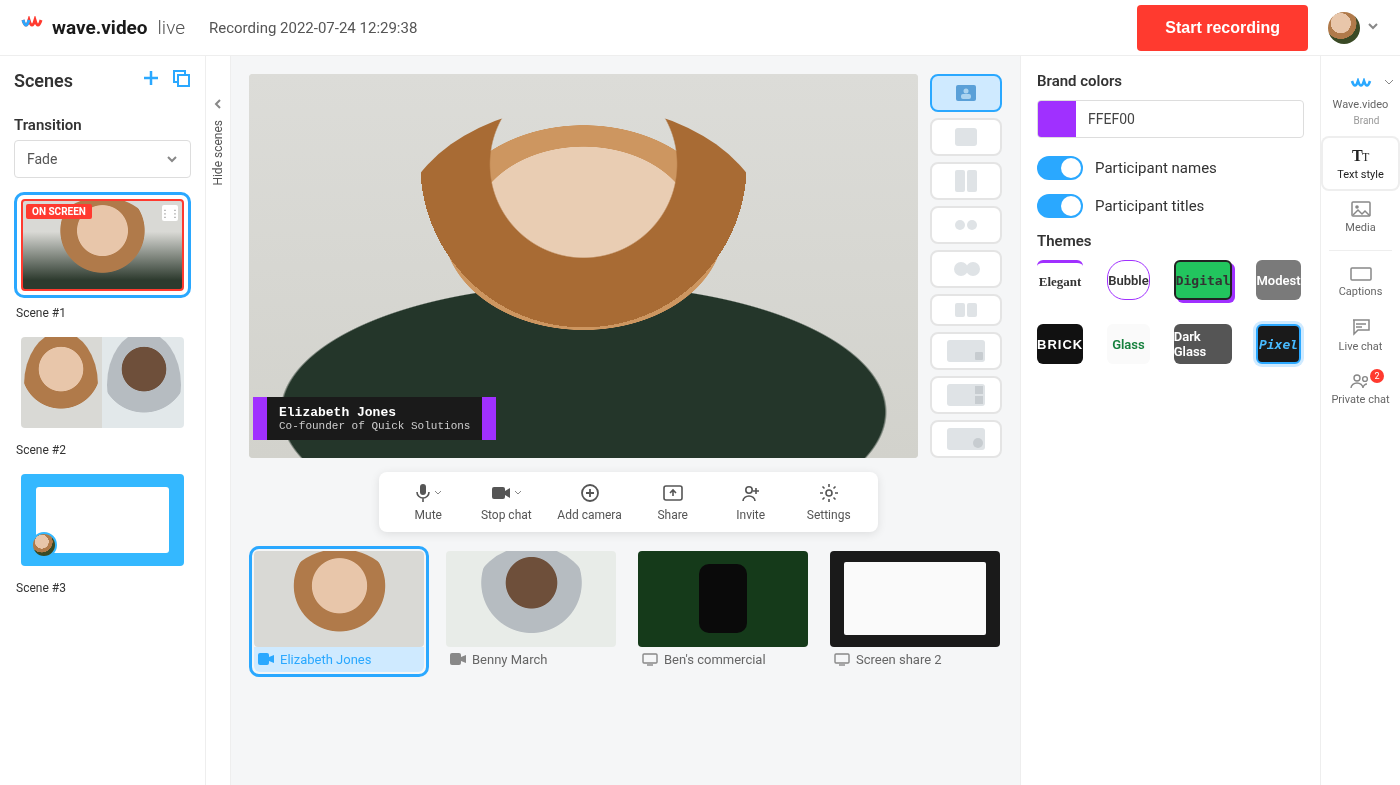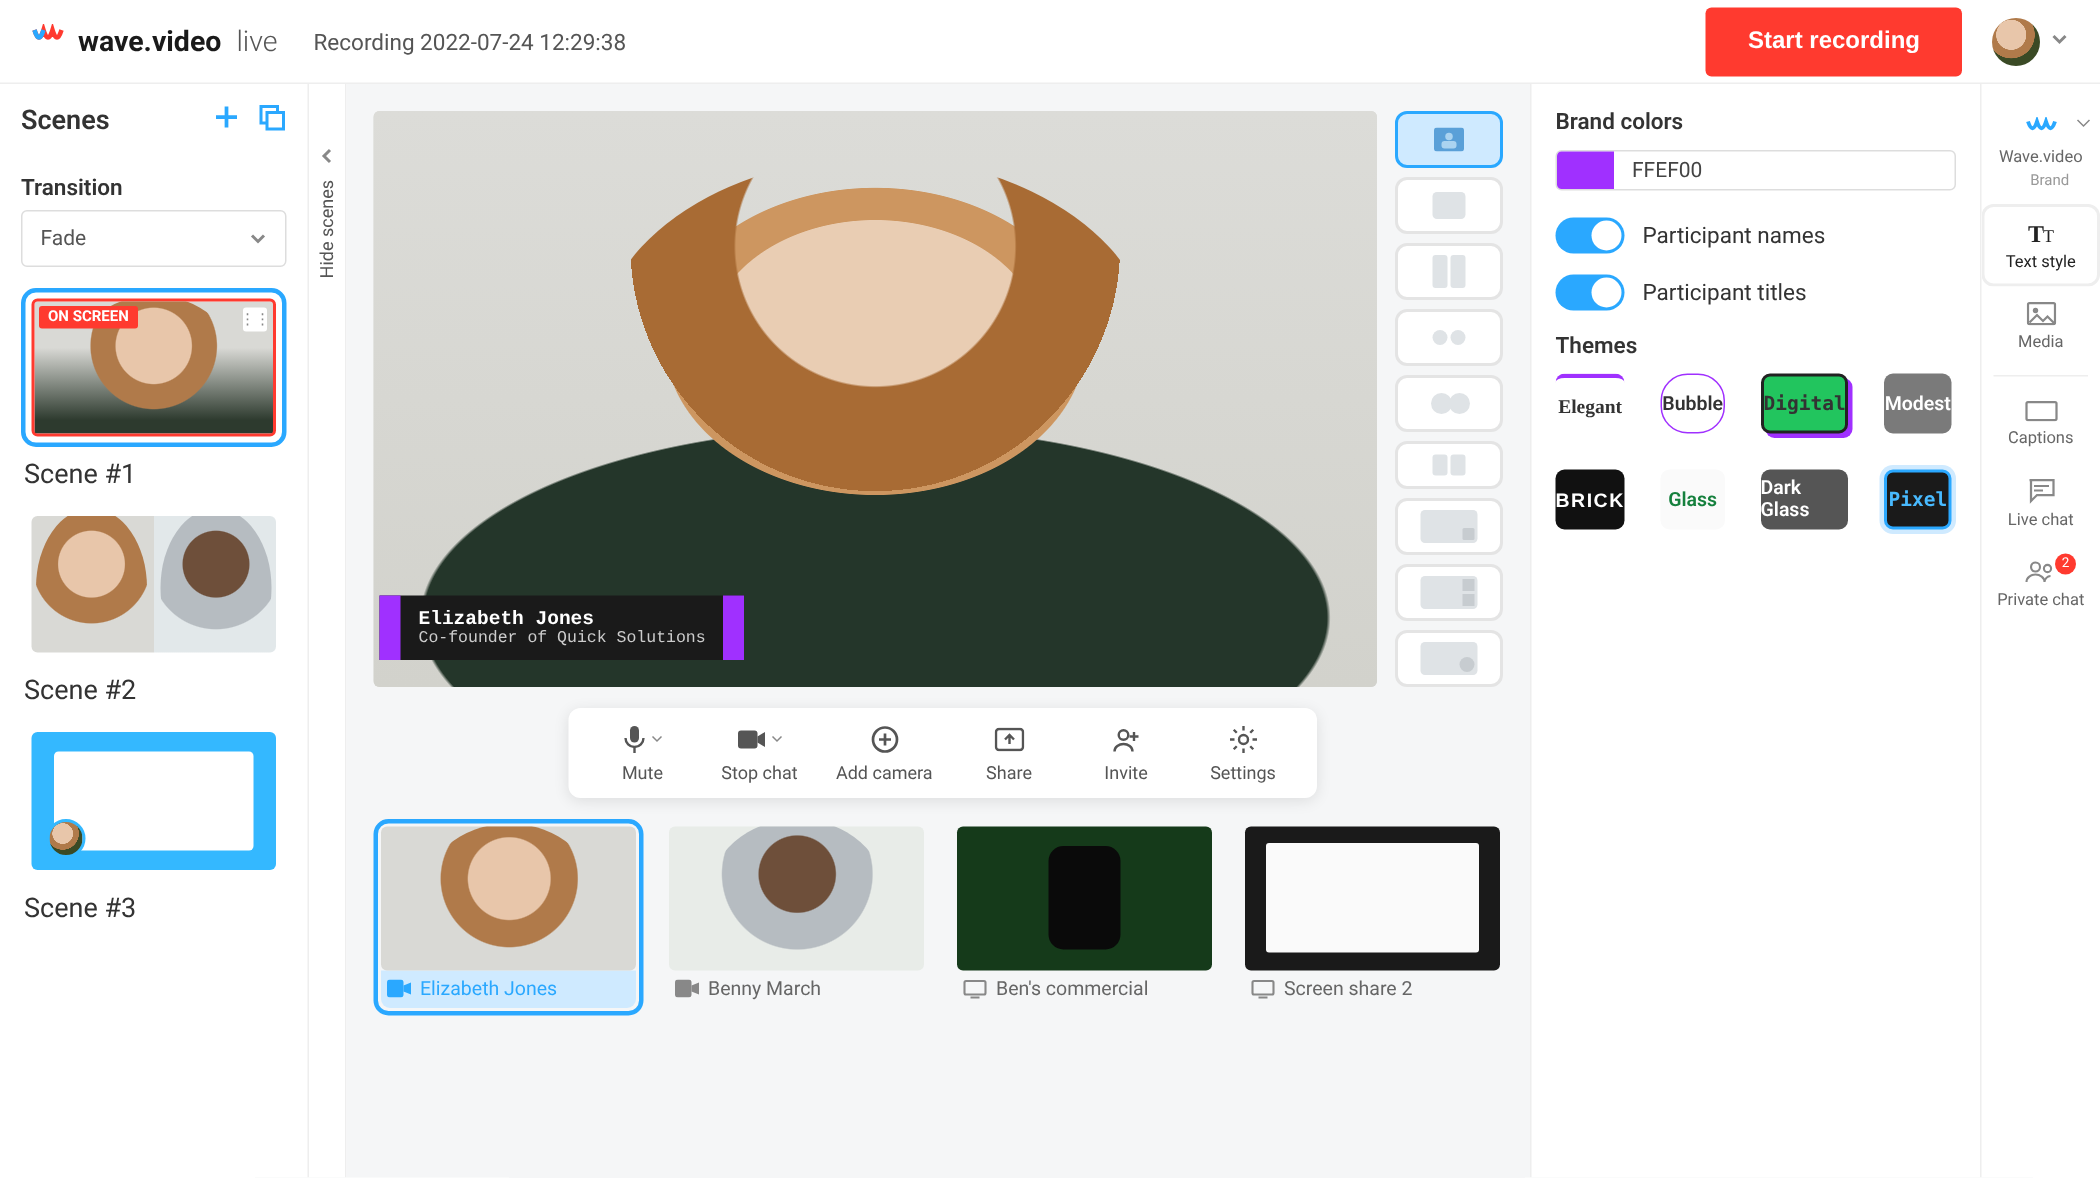--- a/index.html
+++ b/index.html
@@ -32,21 +32,21 @@
 .scene-card { border: 3px solid transparent; border-radius: 10px; padding: 4px; margin-bottom: 4px; cursor:pointer; }
 .scene-card.active { border-color: #2aa8ff; }
 .scene-thumb { width: 100%; aspect-ratio: 16/9; border-radius: 4px; position: relative; overflow:hidden; }
 .scene-thumb.s1 { background: linear-gradient(180deg,#d9d9d5 0 35%, #2d3a2e 90%); border: 2px solid #ff3a2f; }
 .scene-thumb.s2 { background: linear-gradient(90deg, #d9d9d5 0 50%, #e2e8ea 50%); }
 .scene-thumb.s3 { background: #34b8ff; display:flex; align-items:center; justify-content:center; }
 .scene-thumb.s3::after { content:""; width:82%; height:72%; background:#fff; border-radius:3px; }
 .scene-thumb.s3 .sub-avatar { position:absolute; width:26px; height:26px; border-radius:50%; background: radial-gradient(circle at 40% 35%, #e8c6aa 35%, #b07a4a 36% 55%, #3a4a25 56%); left:10px; bottom:8px; border:2px solid #34b8ff; }
 .on-screen { position:absolute; top:3px; left:3px; background:#ff3a2f; color:#fff; font-size:10px; font-weight:700; padding:2px 6px; border-radius:2px; }
 .drag-handle { position:absolute; top:4px; right:4px; width:16px; height:16px; background:#fff; border-radius:2px; display:flex; align-items:center; justify-content:center; font-size:10px; color:#888;}
-.scene-name { font-size: 18px; color:#333; padding: 4px 2px 10px; }
+.scene-name { font-size: 12px; color:#333; padding: 4px 2px 10px; }
 .face1 { position:absolute; width:70%; height:110%; left:15%; top:-5%; border-radius:50% 50% 40% 40%; background: radial-gradient(circle at 50% 35%, #e8c6aa 30%, #b07a4a 31% 50%, transparent 51%); }
 .face-pair-l { position:absolute; width:45%; height:115%; left:2%; top:-5%; border-radius:50%; background: radial-gradient(circle at 50% 35%, #e8c6aa 28%, #b07a4a 29% 50%, transparent 51%);}
 .face-pair-r { position:absolute; width:45%; height:115%; right:2%; top:-5%; border-radius:50%; background: radial-gradient(circle at 50% 35%, #6e4f3a 28%, #b6bcc1 29% 55%, transparent 56%);}
 
 
 .hide-strip { width: 26px; border-left:1px solid #eee; border-right:1px solid #eee; display:flex; flex-direction:column; align-items:center; padding-top: 42px; gap:10px; }
 .hide-text { writing-mode: vertical-rl; transform: rotate(180deg); font-size: 12px; color:#555; }
 
 
 .stage { flex:1; background:#f5f6f7; padding: 18px 12px 18px 18px; display:flex; overflow:hidden; }
@@ -86,38 +86,38 @@
 .pthumb.p4t { background:#1a1a1a;}
 .pthumb.p4t::after{content:""; position:absolute; left:8%; top:12%; width:84%; height:76%; background:#fafafa; border-radius:2px;}
 .prow { display:flex; align-items:center; gap:6px; padding:5px 4px; color:#666; font-size:13px;}
 .prow svg{color:#888;}
 .pcard.active .prow { color:#2aa8ff; background:#cfeaff; border-radius:0 0 6px 6px;}
 .pcard.active .prow svg{color:#2aa8ff;}
 
 
 .settings { width: 300px; border-left:1px solid #eee; padding:16px 16px; overflow-y:auto;}
 .settings h3 { font-size:15px; font-weight:600; margin-bottom:10px;}
-.color-row { display:flex; align-items:center; border:1px solid #ddd; border-radius:4px; overflow:hidden; margin-bottom:18px; height:27px;}
+.color-row { display:flex; align-items:center; border:1px solid #ddd; border-radius:4px; overflow:hidden; margin-bottom:18px; height:38px;}
 .color-swatch { width:38px; height:38px; background:#a030ff; }
 .color-val { padding:0 12px; font-size:14px; color:#444;}
 .toggle-row { display:flex; align-items:center; gap:12px; margin-bottom:14px;}
 .toggle { width:46px; height:24px; background:#2aa8ff; border-radius:12px; position:relative; cursor:pointer;}
 .toggle::after { content:""; position:absolute; width:20px; height:20px; background:#fff; border-radius:50%; top:2px; right:2px;}
 .toggle-label{ font-size:15px; color:#333;}
 .themes-grid { display:grid; grid-template-columns:repeat(5, 1fr); gap:24px; margin-top:10px;}
 .theme { height:40px; border-radius:6px; display:flex; align-items:center; justify-content:center; font-size:13px; font-weight:600; cursor:pointer; background:#f0f0f0;}
 .theme.elegant{ background:#fff; font-family:Georgia,serif; border-top:3px solid #a030ff;}
 .theme.bubble{ background:#fff; border-radius:18px; border:1px solid #a030ff;}
 .theme.digital{ background:#22c55e; border:2px solid #222; font-family: ui-monospace,monospace; box-shadow:3px 3px 0 #a030ff;}
 .theme.modest{ background:#7a7a7a; color:#fff;}
 .theme.sleek{ background:#8a3cff; color:#c9ff4a; font-style:italic; border-radius:18px; text-decoration:underline;}
 .theme.brick{ background:#111; color:#fff; font-family:Impact,sans-serif; letter-spacing:1px;}
 .theme.glass{ background:#fafafa; color:#15803d;}
 .theme.dglass{ background:#555; color:#fff;}
-.theme.pixel{ background:#1a1a1a; color:#48baff; font-family:ui-monospace,monospace; border:2px solid #2aa8ff; box-shadow:0 0 0 3px #cfeaff;}
+.theme.pixel{ background:#1a1a1a; color:#48baff; font-family:ui-monospace,monospace; border:2px solid #2aa8ff; box-shadow:0 0 0 3px #cfeaff;font-style:italic;}
 
 
 .rail { width:80px; border-left:1px solid #eee; display:flex; flex-direction:column; align-items:center; padding-top:12px;}
 .rail-item { display:flex; flex-direction:column; align-items:center; gap:4px; padding:10px 4px; width:100%; cursor:pointer; position:relative; color:#666; font-size:11px; text-align:center;}
 .rail-item.active { background:#fff; border-radius:8px; box-shadow:0 0 0 2px #eee inset; color:#222;}
 .rail-brand-sub { font-size:10px; color:#999;padding-left:12px;}
 .rail-sep { width:80%; height:1px; background:#eee; margin:6px 0;}
 .badge { position:absolute; top:6px; right:16px; background:#ff3a2f; color:#fff; font-size:9px; width:14px; height:14px; border-radius:50%; display:flex; align-items:center; justify-content:center;}
 </style>
 </head>

